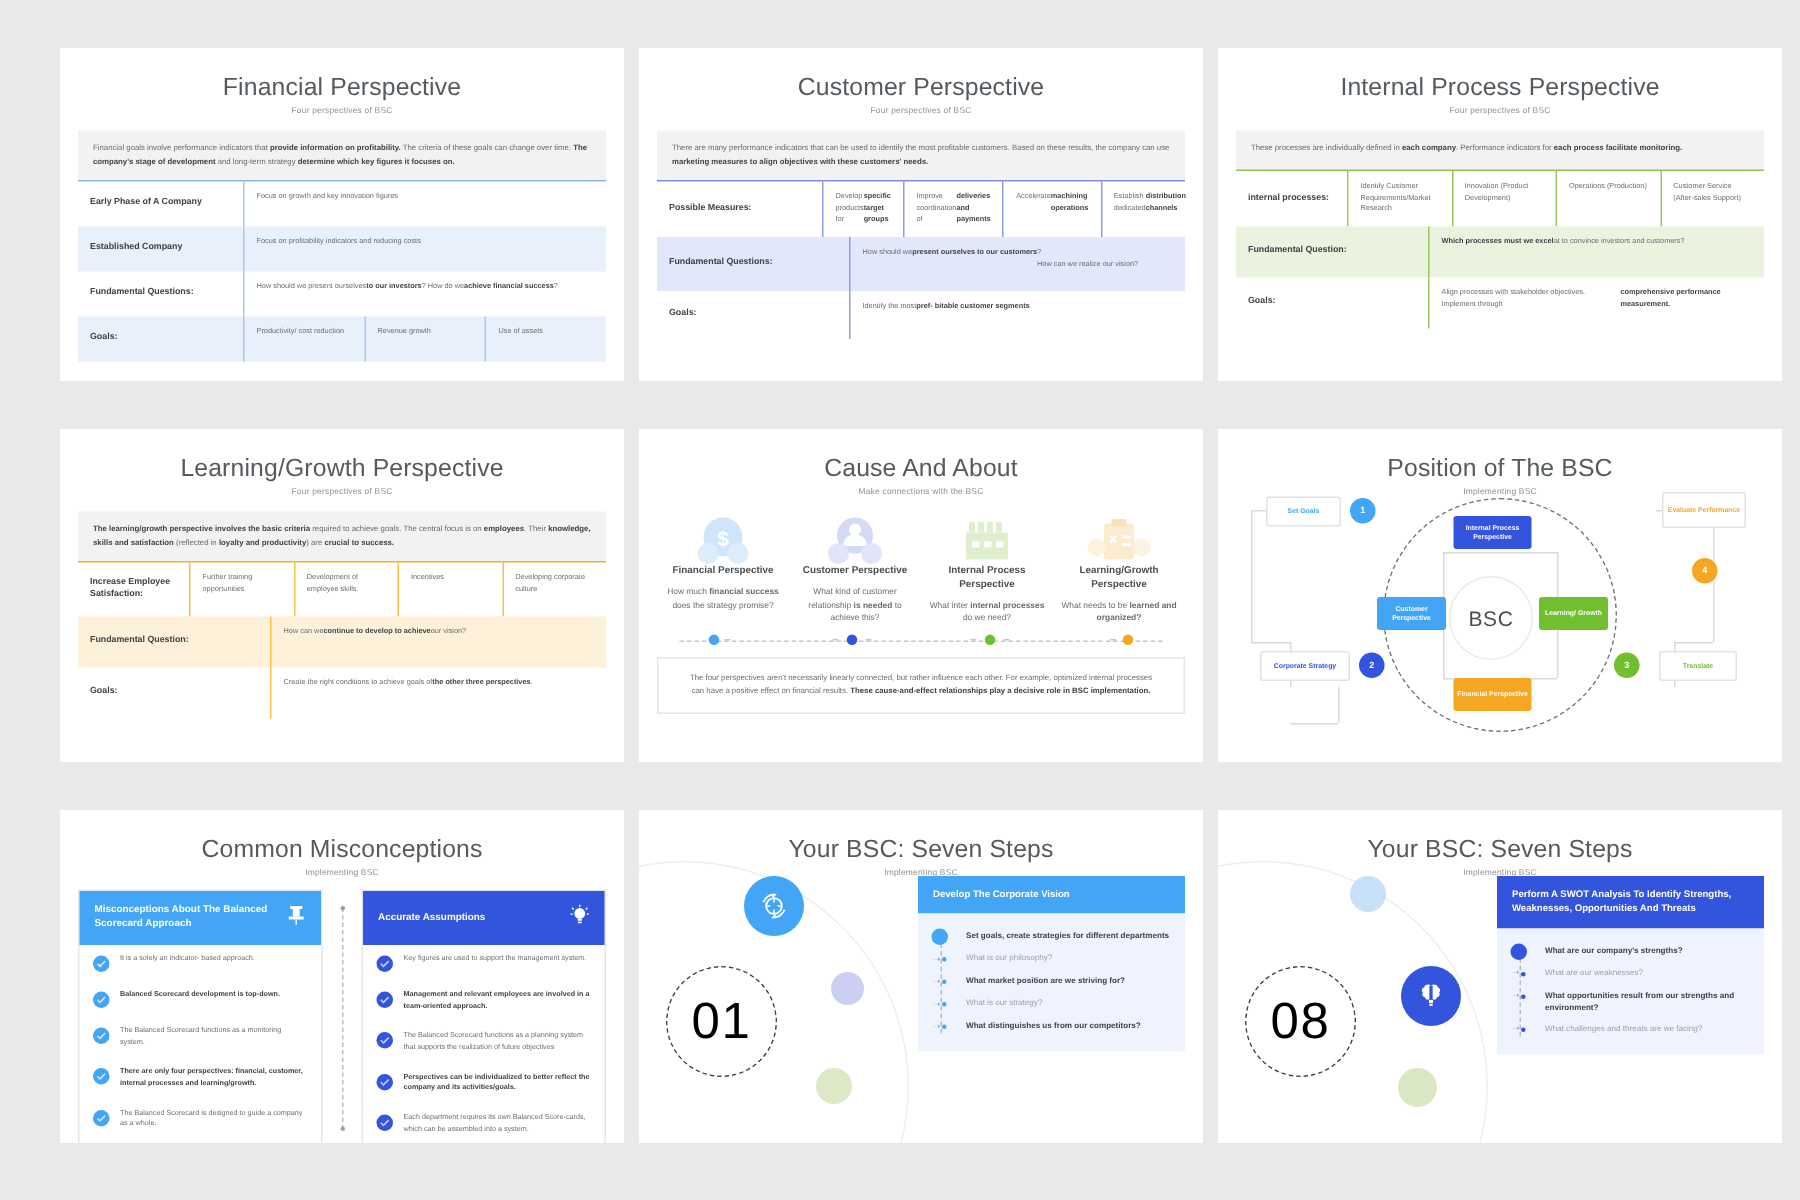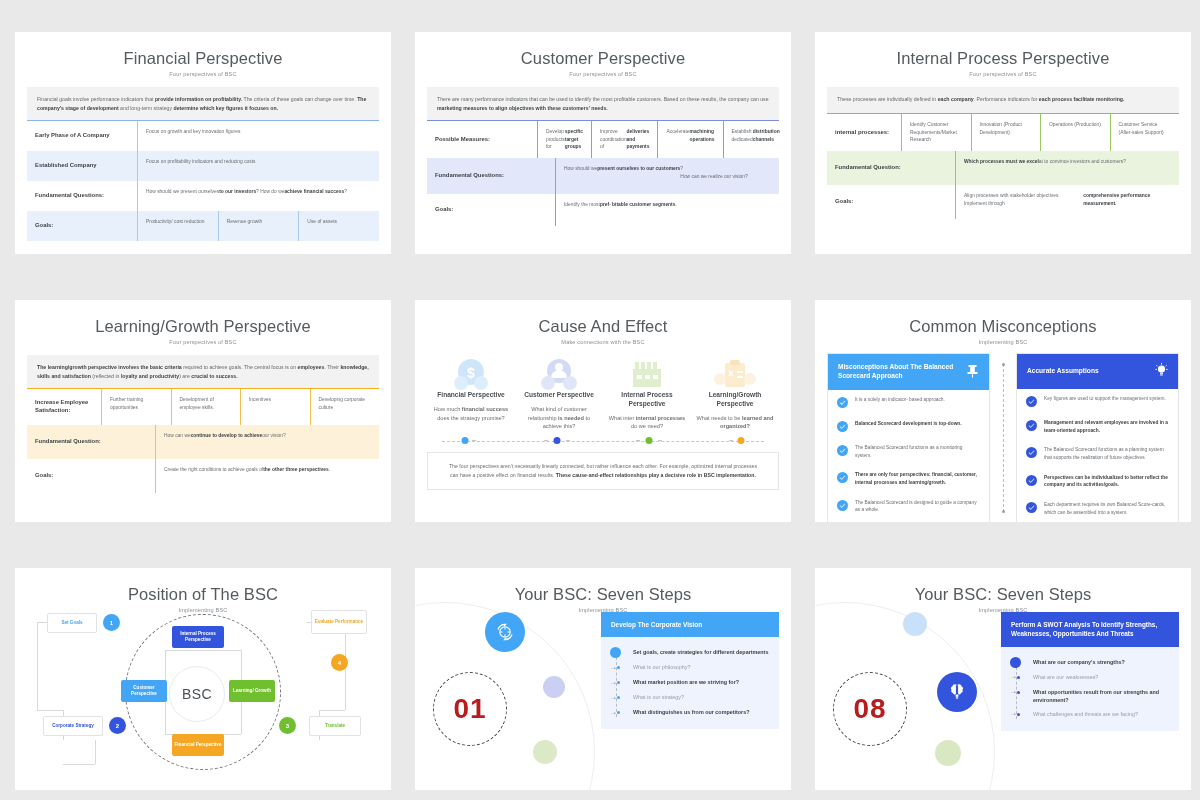--- a/index.html
+++ b/index.html
@@ -8,22 +8,22 @@
     background:#e9e9e9;
     font-family:"Liberation Sans", sans-serif;
     -webkit-font-smoothing:antialiased;
   }
   .deck{
     width:1200px;height:800px;
     display:grid;
     grid-template-columns: repeat(3, 386px);
     grid-template-rows: repeat(3, 254px);
     column-gap:0px; row-gap:0px;
-    padding:32px 15px;
-    align-content:start; justify-content:start;gap:14px;
+    padding:32px 40px;
+    align-content:start; justify-content:start;
   }
   .slide{
     width:376px;height:222px;
     background:#ffffff;
     position:relative;
     overflow:hidden;
     box-shadow:0 0 0 0 rgba(0,0,0,0);
   }
   .s-title{
     text-align:center;
@@ -163,21 +163,21 @@
   .st .arcbig{
     position:absolute;border:1px solid #eceef0;border-radius:50%;
   }
   .st .bubble{position:absolute;border-radius:50%;}
   .st .icocirc{
     position:absolute;border-radius:50%;display:flex;align-items:center;justify-content:center;
   }
   .st .numcirc{
     position:absolute;border:1px dashed #3f4245;border-radius:50%;
     display:flex;align-items:center;justify-content:center;
-    font-size:28px;font-weight:bold;color:#b91c1c;letter-spacing:1px;
+    font-size:34px;font-weight:normal;color:#000000;letter-spacing:1px;
   }
   .st .panel{position:absolute;}
   .st .phd{color:#fff;font-weight:bold;font-size:6.4px;line-height:1.45;padding:8px 10px;}
   .st .pbody{background:#eef3fd;padding:8px 10px 9px 10px;position:relative;}
   .st .pline{position:absolute;left:15px;top:20px;bottom:12px;border-left:1px dashed #b6bcc2;}
   .st .pit{display:flex;gap:6px;align-items:flex-start;position:relative;z-index:2;padding:3px 0;}
   .st .pit .mk{flex:0 0 16px;display:flex;align-items:center;justify-content:flex-start;height:9px;}
   .st .pit .tx{font-size:5.4px;line-height:1.5;}
   .st .pit .tx.head{font-weight:bold;color:#3f4245;}
   .st .pit .tx.b{font-weight:bold;color:#3f4245;}
@@ -285,21 +285,21 @@
         <div class="cell">How can we <b>continue to develop to achieve</b> our vision?</div>
       </div>
       <div class="p-row" style="min-height:34px">
         <div class="lbl" style="width:128px;flex:0 0 128px">Goals:</div>
         <div class="cell">Create the right conditions to achieve goals of <b>the other three perspectives</b>.</div>
       </div>
     </div>
   </div>
 
   <div class="slide">
-    <div class="s-title">Cause And Effect</div>
+    <div class="s-title">Cause And About</div>
     <div class="s-sub">Make connections with the BSC</div>
 
     <div class="ce-wrap">
       <div class="ce-col">
         <div class="ce-ico">
           <svg width="40" height="36" viewBox="0 0 40 36">
               <circle cx="20" cy="15" r="13" fill="#8ec6f5"></circle>
               <text x="20" y="21" font-size="14" font-weight="bold" fill="#ffffff" text-anchor="middle" font-family="Liberation Sans">$</text>
               <circle cx="10" cy="26" r="7" fill="#aed6f8"></circle>
               <circle cx="30" cy="26" r="7" fill="#aed6f8"></circle>
@@ -365,20 +365,66 @@
         <div class="tick" style="left:67%"></div>
       <div class="dot" style="left:63.8%;background:#6fbf2f"></div>
       <div class="tick" style="left:88%"></div>
         <div class="dot" style="left:91%;background:#f5a623"></div>
     </div>
 
     <div class="ce-note">The four perspectives aren't necessarily linearly connected, but rather influence each other. For example, optimized internal processes can have a positive effect on financial results. <b>These cause-and-effect relationships play a decisive role in BSC implementation.</b></div>
   </div>
 
   <div class="slide">
+    <div class="s-title">Position of The BSC</div>
+    <div class="s-sub">Implementing BSC</div>
+
+    <div class="pos">
+
+      <div class="ln lnv" style="left:22px;top:54px;height:88px;"></div>
+      <div class="ln lnh" style="left:22px;top:54px;width:38px;"></div>
+      <div class="ln lnh" style="left:22px;top:142px;width:26px;"></div>
+      <div class="ln lnv" style="left:48px;top:142px;height:30px;"></div>
+      <div class="ln lnh" style="left:48px;top:196px;width:32px;"></div>
+      <div class="ln lnv" style="left:80px;top:172px;height:24px;"></div>
+
+      <div class="ln lnv" style="left:330px;top:54px;height:88px;"></div>
+      <div class="ln lnh" style="left:292px;top:54px;width:38px;"></div>
+      <div class="ln lnh" style="left:304px;top:142px;width:26px;"></div>
+      <div class="ln lnv" style="left:304px;top:142px;height:30px;"></div>
+
+      <div class="dashring" style="left:110px;top:46px;width:156px;height:156px;"></div>
+
+      <div class="ln lnv" style="left:150px;top:82px;height:84px;"></div>
+      <div class="ln lnv" style="left:226px;top:82px;height:84px;"></div>
+      <div class="ln lnh" style="left:150px;top:82px;width:76px;"></div>
+      <div class="ln lnh" style="left:150px;top:166px;width:76px;"></div>
+
+      <div class="bsc" style="left:154px;top:98px;width:56px;height:56px;">BSC</div>
+
+      <div class="box" style="left:157px;top:58px;width:52px;height:22px;background:#3355dd;color:#fff;">Internal Process Perspective</div>
+      <div class="box" style="left:106px;top:112px;width:46px;height:22px;background:#42a5f5;color:#fff;">Customer Perspective</div>
+      <div class="box" style="left:214px;top:112px;width:46px;height:22px;background:#6fbf2f;color:#fff;">Learning/ Growth</div>
+      <div class="box" style="left:157px;top:166px;width:52px;height:22px;background:#f5a623;color:#fff;">Financial Perspective</div>
+
+      <div class="box ghost" style="left:32px;top:45px;width:50px;height:20px;color:#42a5f5;">Set Goals</div>
+      <div class="num" style="left:88px;top:46px;width:17px;height:17px;background:#42a5f5;">1</div>
+
+      <div class="box ghost" style="left:28px;top:148px;width:60px;height:20px;color:#3355dd;">Corporate Strategy</div>
+      <div class="num" style="left:94px;top:149px;width:17px;height:17px;background:#3355dd;">2</div>
+
+      <div class="num" style="left:264px;top:149px;width:17px;height:17px;background:#6fbf2f;">3</div>
+      <div class="box ghost" style="left:294px;top:148px;width:52px;height:20px;color:#6fbf2f;">Translate</div>
+
+      <div class="box ghost" style="left:296px;top:42px;width:56px;height:24px;color:#f5a623;">Evaluate Performance</div>
+      <div class="num" style="left:316px;top:86px;width:17px;height:17px;background:#f5a623;">4</div>
+    </div>
+  </div>
+
+  <div class="slide">
     <div class="s-title">Common Misconceptions</div>
     <div class="s-sub">Implementing BSC</div>
 
     <div class="mis-wrap">
       <div class="mis-card">
         <div class="mis-hd" style="background:#42a5f5;">
           <span>Misconceptions About The Balanced Scorecard Approach</span>
           <span>
             <svg width="13" height="14" viewBox="0 0 13 14">
                 <rect x="2.5" y="1" width="8" height="2" fill="#fff"></rect>
@@ -489,66 +535,20 @@
                 </svg>
               </span>
             <span class="tx">Each department requires its own Balanced Score-cards, which can be assembled into a system.</span>
           </div>
         </div>
       </div>
     </div>
   </div>
 
   <div class="slide">
-    <div class="s-title">Position of The BSC</div>
-    <div class="s-sub">Implementing BSC</div>
-
-    <div class="pos">
-
-      <div class="ln lnv" style="left:22px;top:54px;height:88px;"></div>
-      <div class="ln lnh" style="left:22px;top:54px;width:38px;"></div>
-      <div class="ln lnh" style="left:22px;top:142px;width:26px;"></div>
-      <div class="ln lnv" style="left:48px;top:142px;height:30px;"></div>
-      <div class="ln lnh" style="left:48px;top:196px;width:32px;"></div>
-      <div class="ln lnv" style="left:80px;top:172px;height:24px;"></div>
-
-      <div class="ln lnv" style="left:330px;top:54px;height:88px;"></div>
-      <div class="ln lnh" style="left:292px;top:54px;width:38px;"></div>
-      <div class="ln lnh" style="left:304px;top:142px;width:26px;"></div>
-      <div class="ln lnv" style="left:304px;top:142px;height:30px;"></div>
-
-      <div class="dashring" style="left:110px;top:46px;width:156px;height:156px;"></div>
-
-      <div class="ln lnv" style="left:150px;top:82px;height:84px;"></div>
-      <div class="ln lnv" style="left:226px;top:82px;height:84px;"></div>
-      <div class="ln lnh" style="left:150px;top:82px;width:76px;"></div>
-      <div class="ln lnh" style="left:150px;top:166px;width:76px;"></div>
-
-      <div class="bsc" style="left:154px;top:98px;width:56px;height:56px;">BSC</div>
-
-      <div class="box" style="left:157px;top:58px;width:52px;height:22px;background:#3355dd;color:#fff;">Internal Process Perspective</div>
-      <div class="box" style="left:106px;top:112px;width:46px;height:22px;background:#42a5f5;color:#fff;">Customer Perspective</div>
-      <div class="box" style="left:214px;top:112px;width:46px;height:22px;background:#6fbf2f;color:#fff;">Learning/ Growth</div>
-      <div class="box" style="left:157px;top:166px;width:52px;height:22px;background:#f5a623;color:#fff;">Financial Perspective</div>
-
-      <div class="box ghost" style="left:32px;top:45px;width:50px;height:20px;color:#42a5f5;">Set Goals</div>
-      <div class="num" style="left:88px;top:46px;width:17px;height:17px;background:#42a5f5;">1</div>
-
-      <div class="box ghost" style="left:28px;top:148px;width:60px;height:20px;color:#3355dd;">Corporate Strategy</div>
-      <div class="num" style="left:94px;top:149px;width:17px;height:17px;background:#3355dd;">2</div>
-
-      <div class="num" style="left:264px;top:149px;width:17px;height:17px;background:#6fbf2f;">3</div>
-      <div class="box ghost" style="left:294px;top:148px;width:52px;height:20px;color:#6fbf2f;">Translate</div>
-
-      <div class="box ghost" style="left:296px;top:42px;width:56px;height:24px;color:#f5a623;">Evaluate Performance</div>
-      <div class="num" style="left:316px;top:86px;width:17px;height:17px;background:#f5a623;">4</div>
-    </div>
-  </div>
-
-  <div class="slide">
     <div class="s-title">Your BSC: Seven Steps</div>
     <div class="s-sub">Implementing BSC</div>
 
     <div class="st">
       <div class="arcbig" style="left:-120px;top:34px;width:300px;height:300px;"></div>
       <div class="bubble" style="left:128px;top:108px;width:22px;height:22px;background:#b9c0ee;opacity:.75;"></div>
       <div class="bubble" style="left:118px;top:172px;width:24px;height:24px;background:#cfe2b4;opacity:.75;"></div>
       <div class="icocirc" style="left:70px;top:44px;width:40px;height:40px;background:#42a5f5;">
         <svg width="20" height="20" viewBox="0 0 20 20">
             <circle cx="10" cy="10" r="5.2" fill="none" stroke="#fff" stroke-width="1.2"></circle>

